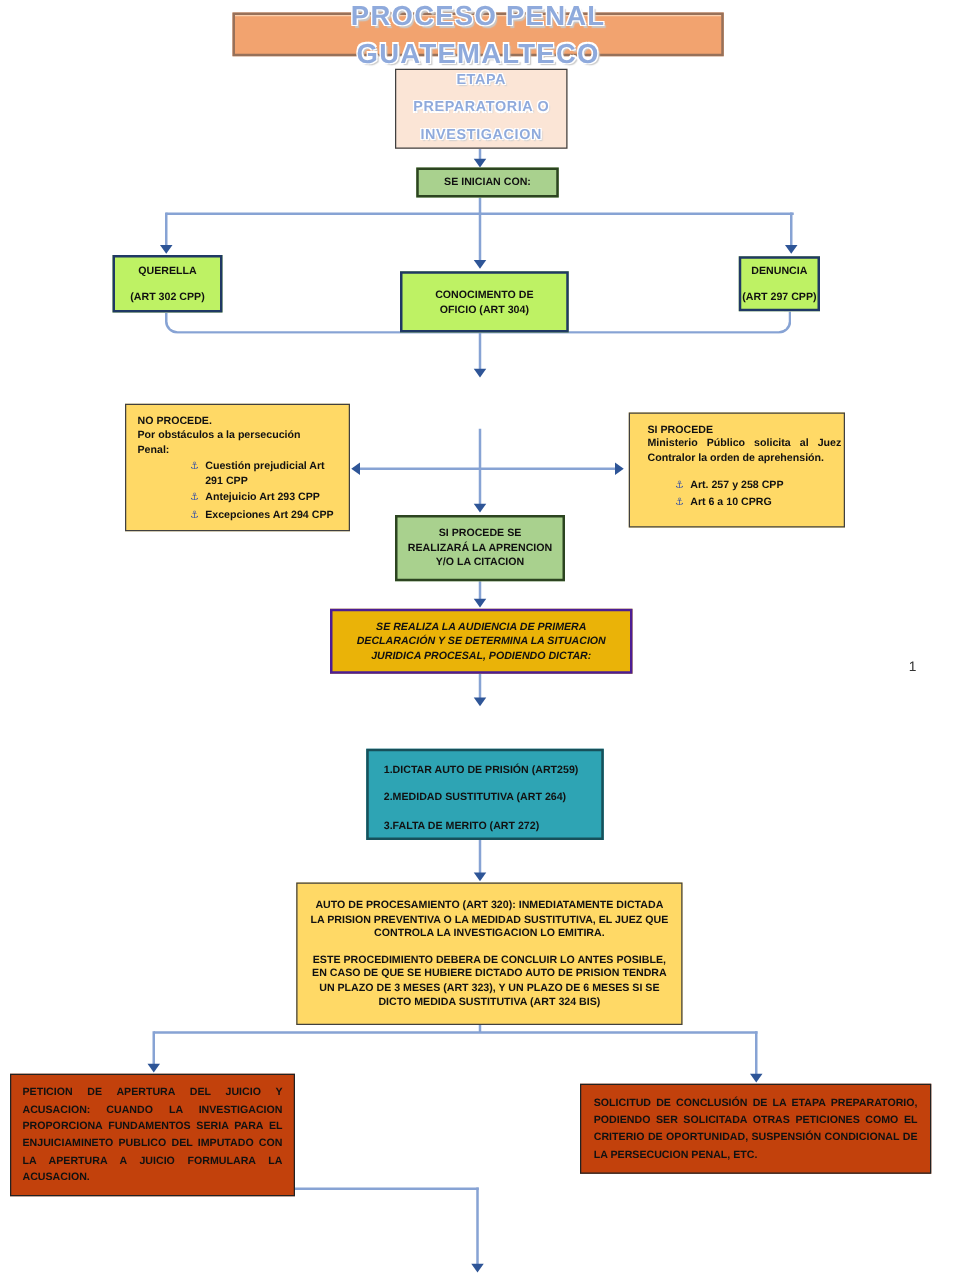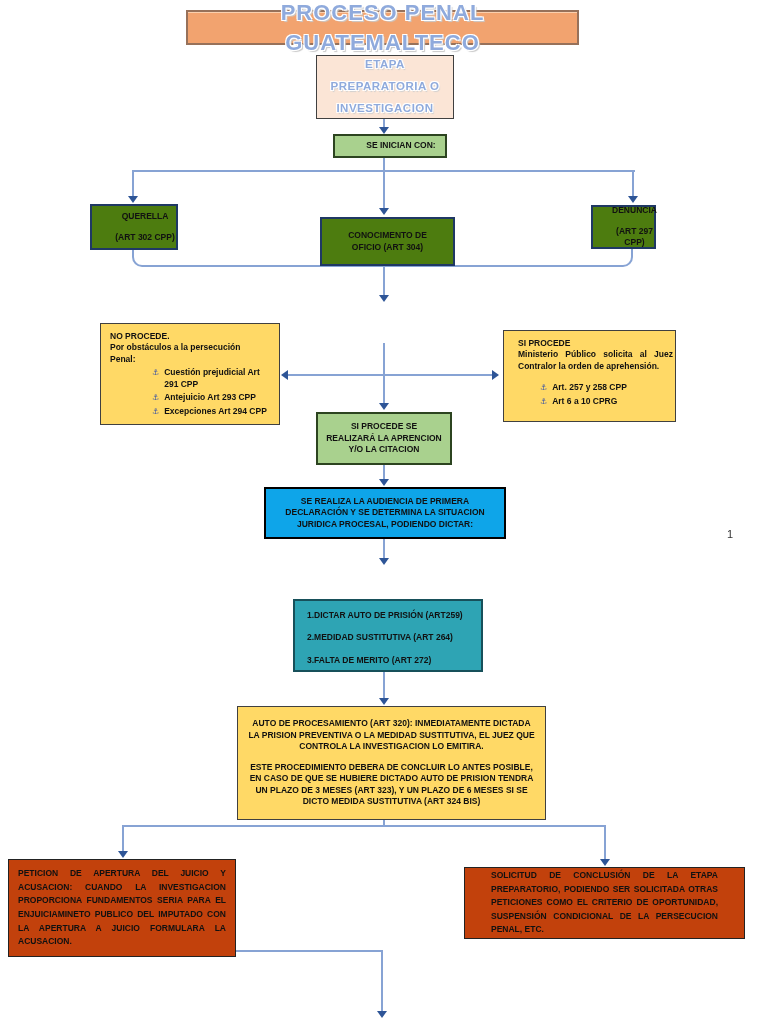--- a/index.html
+++ b/index.html
@@ -9,27 +9,27 @@
        align-items:center;justify-content:center;text-align:center;font-weight:bold;
        color:#111;line-height:1.35;}
   
   .title-box{background:#F2A36F;border:2px solid #97715a;box-shadow:inset 0 1px 0 #fbd0ae;}
   .title-text{font-size:22px;letter-spacing:1px;color:#8FAADC;
       text-shadow:1px 1px 0 #fff,-1px -1px 0 #fff,1px -1px 0 #fff,-1px 1px 0 #fff,2px 2px 1px #c9c9c9;}
   .etapa-box{background:#FBE5D6;border:1.5px solid #404040;}
   .etapa-text{font-size:11.5px;letter-spacing:.5px;color:#8FAADC;line-height:1.9;width:110px;
       text-shadow:1px 1px 0 #fff,-1px -1px 0 #fff,1px -1px 0 #fff,-1px 1px 0 #fff,1.5px 1.5px 1px #cfcfcf;}
   .green{background:#A9D18E;border:2px solid #2c4420;}
-  .blue{background:#4d7c0f;border:2px solid #1F3864;}
+  .blue{background:#bef264;border:2px solid #1F3864;}
   .orange{background:#F4B183;border:2px solid #333;}
   .yellow{background:#FFD966;border:1.5px solid #404040;}
-  .midblue{background:#0ea5e9;border:2px solid #000000;}
+  .midblue{background:#eab308;border:2px solid #4c1d95;font-style:italic;}
   .teal{background:#2EA4B4;border:2px solid #17505a;}
   .ltblue{background:#c2410c;border:1.5px solid #222;}
-  .fs8{font-size:8.5px;padding-left:22px;}
+  .fs8{font-size:8.5px;}
   .left{align-items:flex-start;text-align:left;}
   .just{text-align:justify;}
   .gap8 > * + *{margin-top:9px;}
   .gap10 > * + *{margin-top:11px;}
   .bullet-row{display:flex;align-items:flex-start;margin-left:42px;margin-top:2px;}
   .bullet-row.small-indent{margin-left:22px;}
   .bullet{color:#3B54A4;font-size:8px;margin-right:5px;line-height:1.4;}
   .bullet-text{max-width:122px;}
   
   .ln{position:absolute;background:#87A3D4;}
@@ -168,17 +168,17 @@
     <div>ESTE PROCEDIMIENTO DEBERA DE CONCLUIR LO ANTES POSIBLE, EN CASO DE QUE SE HUBIERE DICTADO AUTO DE PRISION TENDRA UN PLAZO DE 3 MESES (ART 323), Y UN PLAZO DE 6 MESES SI SE DICTO MEDIDA SUSTITUTIVA (ART 324 BIS)</div>
   </div>
 
   <div class="box ltblue fs8 left" style="left:8px;top:859px;width:228px;height:98px;padding:7px 9px;line-height:1.6">
     <div class="just" style="width:100%">
       <span style="font-weight:800">PETICION DE APERTURA DEL JUICIO Y ACUSACION:</span>
       <span> CUANDO LA INVESTIGACION PROPORCIONA FUNDAMENTOS SERIA PARA EL ENJUICIAMINETO PUBLICO DEL IMPUTADO CON LA APERTURA A JUICIO FORMULARA LA ACUSACION.</span>
     </div>
   </div>
 
-  <div class="box ltblue fs8 left" style="left:464px;top:867px;width:281px;height:72px;padding:7px 26px;line-height:1.6">
+  <div class="box ltblue fs8 left" style="left:464px;top:867px;width:281px;height:72px;padding:7px 10px;line-height:1.6">
     <div class="just" style="width:100%">SOLICITUD DE CONCLUSIÓN DE LA ETAPA PREPARATORIO, PODIENDO SER SOLICITADA OTRAS PETICIONES COMO EL CRITERIO DE OPORTUNIDAD, SUSPENSIÓN CONDICIONAL DE LA PERSECUCION PENAL, ETC.</div>
   </div>
 
 </div>
 
 </body></html>

